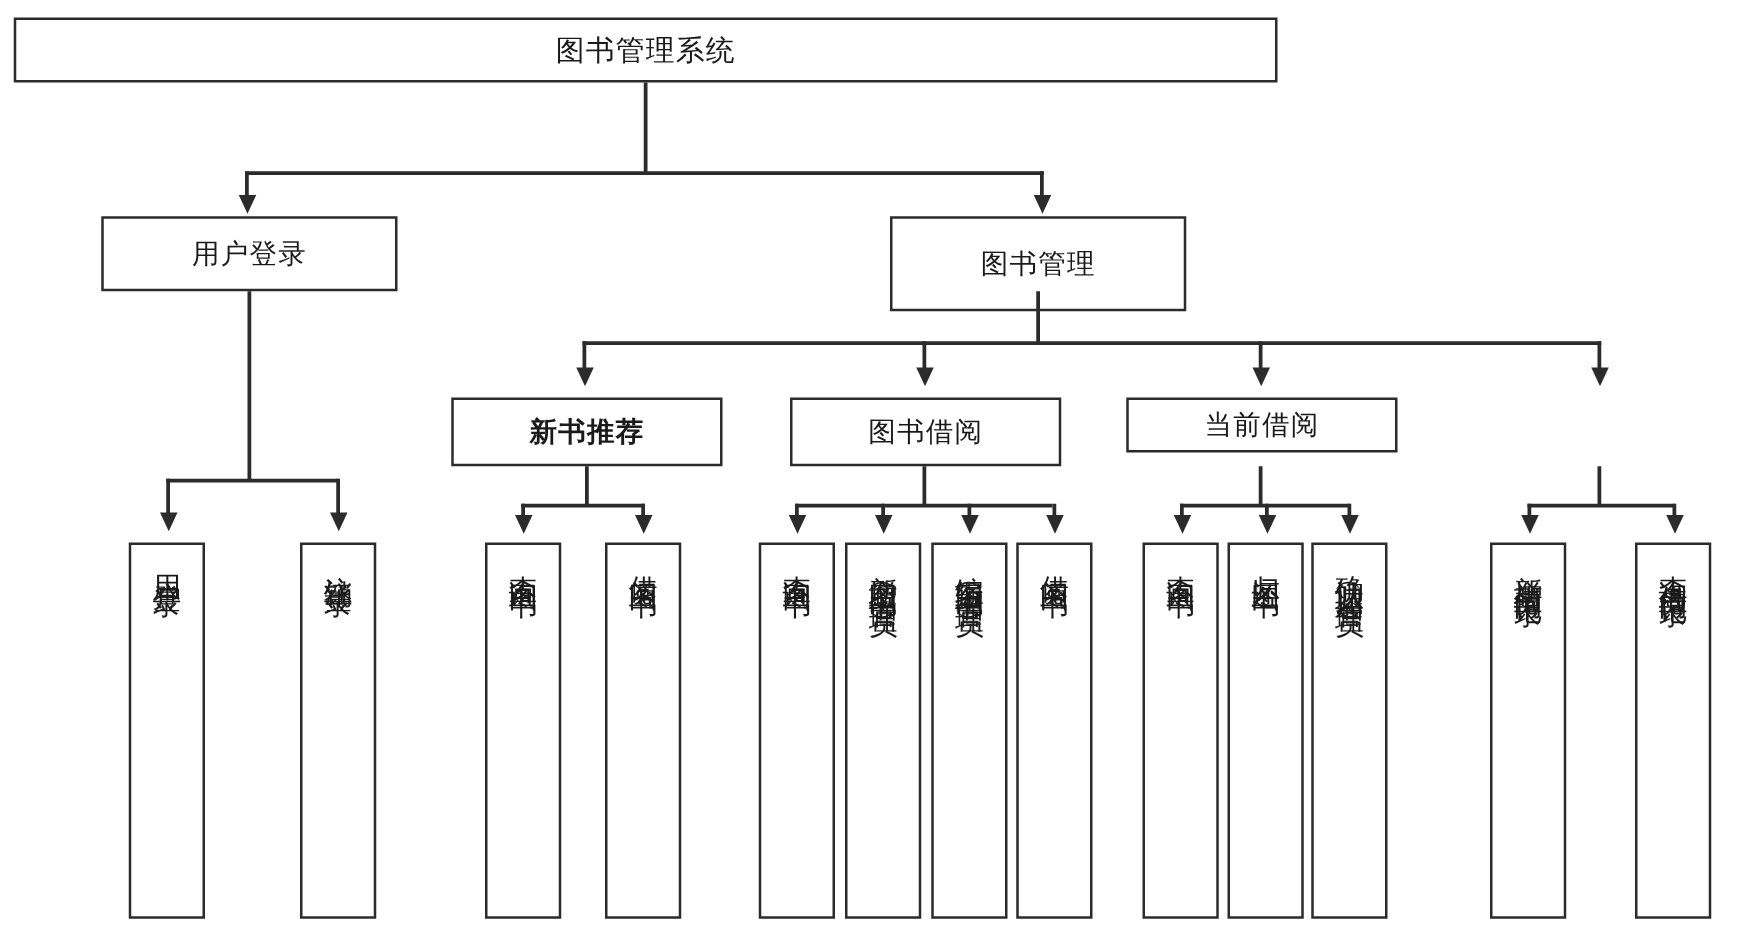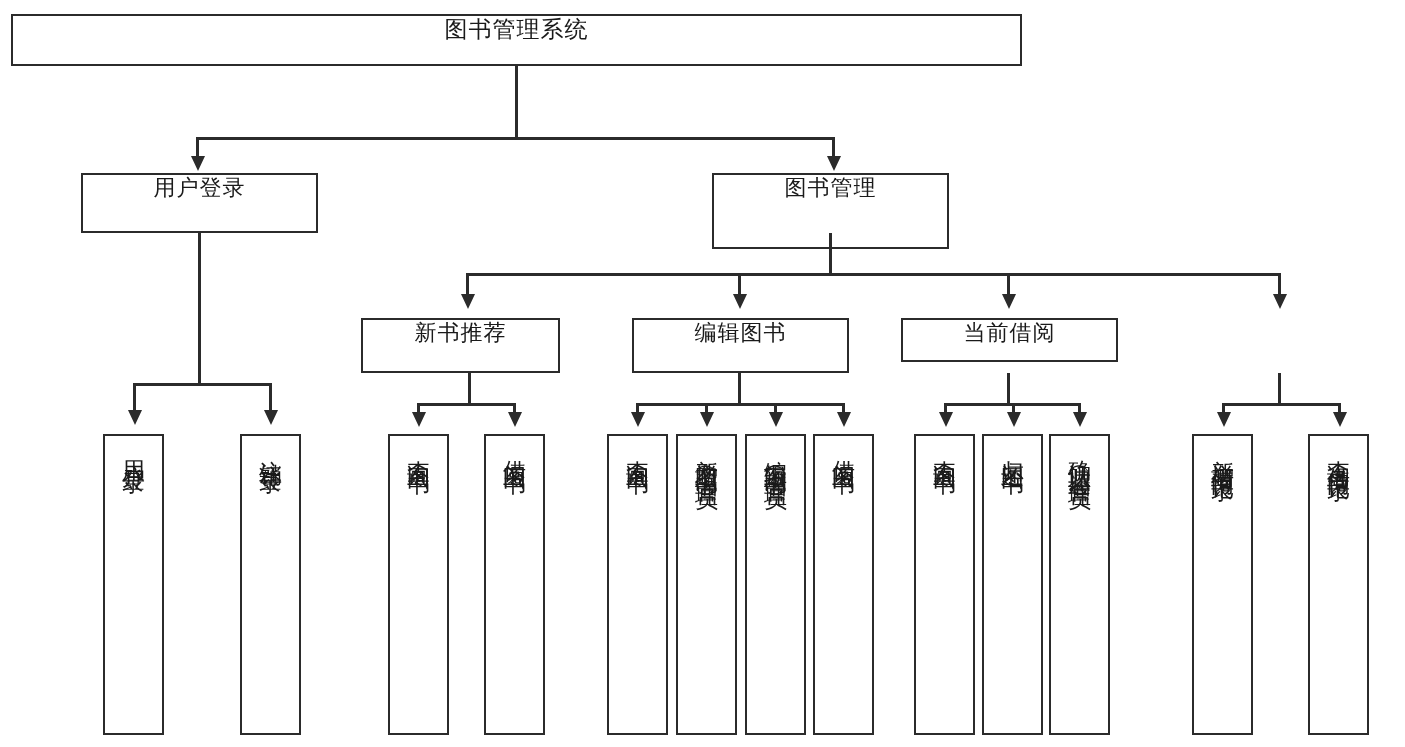--- a/index.html
+++ b/index.html
@@ -5,20 +5,21 @@
   html,body{margin:0;padding:0;background:#ffffff;}
   body{font-family:"Liberation Sans","DejaVu Sans",sans-serif;}
   #canvas{position:relative;width:1405px;height:747px;background:#ffffff;overflow:hidden;}
 
   .node{
     position:absolute;
     box-sizing:border-box;
     border:2px solid #2b2b2b;
     background:#ffffff;
     display:flex;
+    align-items:center;
     justify-content:center;
     color:#1a1a1a;
   }
   .node .label{
     text-align:center;
     line-height:1.15;
     white-space:nowrap;
   }
   
   .h-node .label{
@@ -98,25 +99,25 @@
   <div class="hline" style="left:466px;top:273px;width:815px;"></div>
   <div class="vline" style="left:466px;top:273px;height:24px;"></div>
   <div class="arrow" style="left:461px;top:294px;"></div>
   <div class="vline" style="left:738px;top:273px;height:24px;"></div>
   <div class="arrow" style="left:733px;top:294px;"></div>
   <div class="vline" style="left:1007px;top:273px;height:24px;"></div>
   <div class="arrow" style="left:1002px;top:294px;"></div>
   <div class="vline" style="left:1278px;top:273px;height:24px;"></div>
   <div class="arrow" style="left:1273px;top:294px;"></div>
 
-  <div class="node h-node" style="left:361px;top:318px;width:199px;height:55px;">
+  <div class="node h-node" style="left:361px;top:318px;width:217px;height:55px;font-weight:bold;">
     <span class="label">新书推荐</span>
   </div>
   <div class="node h-node" style="left:632px;top:318px;width:217px;height:55px;">
-    <span class="label">编辑图书</span>
+    <span class="label">图书借阅</span>
   </div>
   <div class="node h-node" style="left:901px;top:318px;width:217px;height:44px;">
     <span class="label">当前借阅</span>
   </div>
 
   <div class="vline" style="left:468px;top:373px;height:32px;"></div>
   <div class="hline" style="left:417px;top:403px;width:99px;"></div>
   <div class="vline" style="left:417px;top:403px;height:12px;"></div>
   <div class="arrow" style="left:412px;top:412px;"></div>
   <div class="vline" style="left:513px;top:403px;height:12px;"></div>

